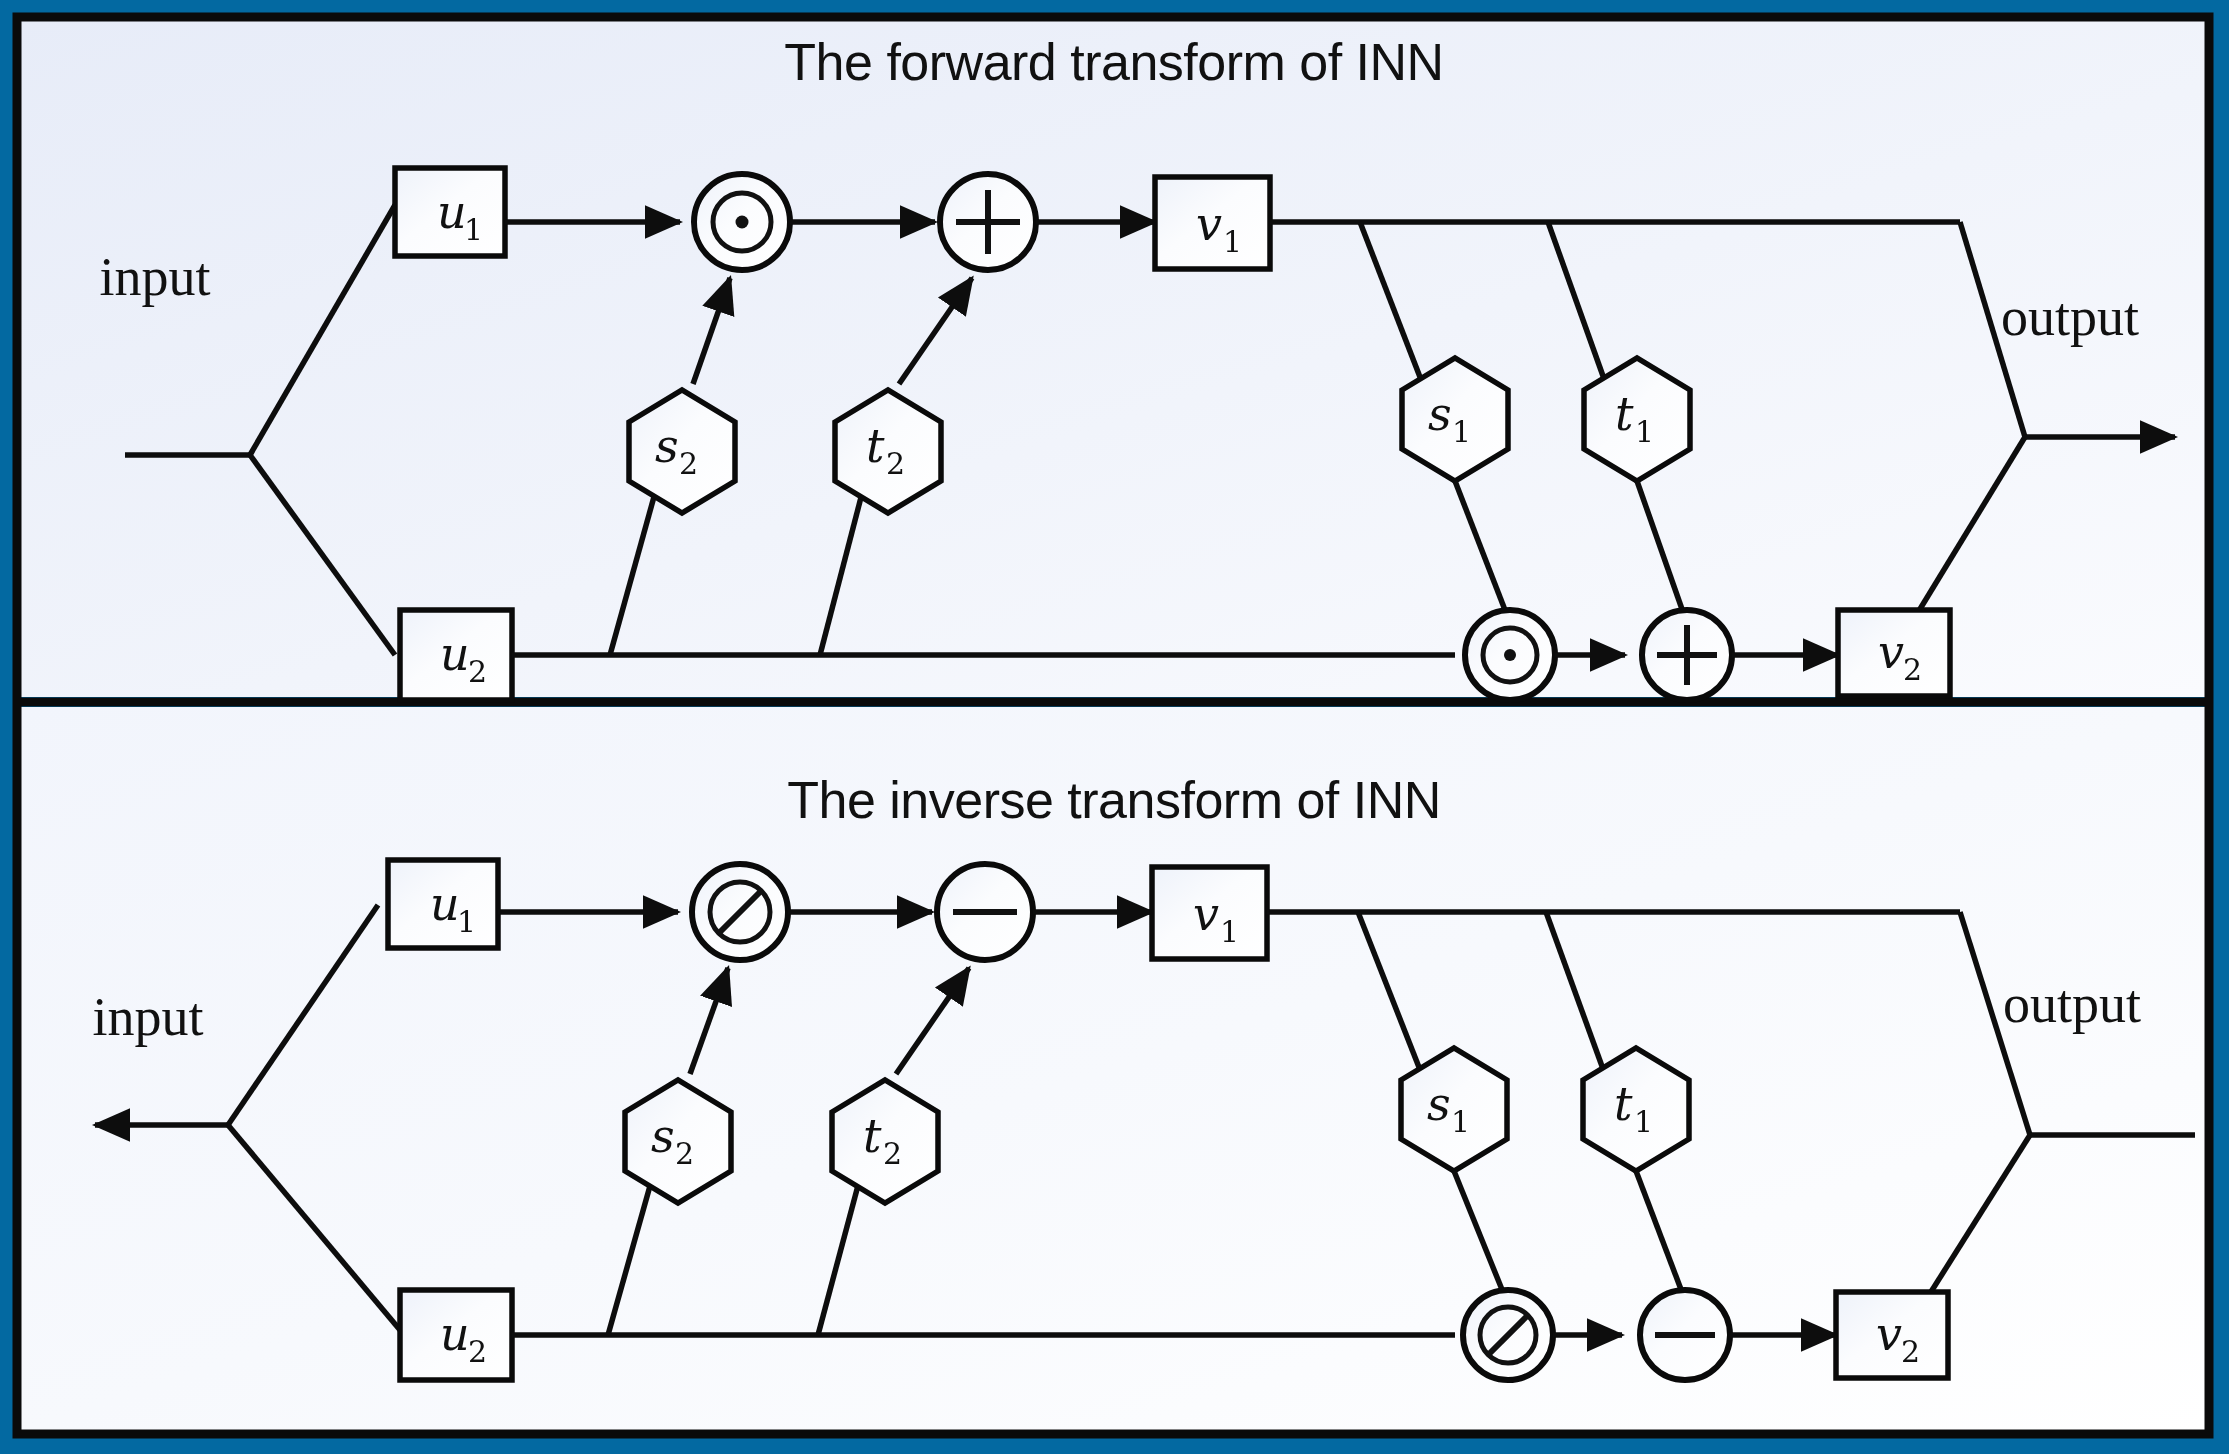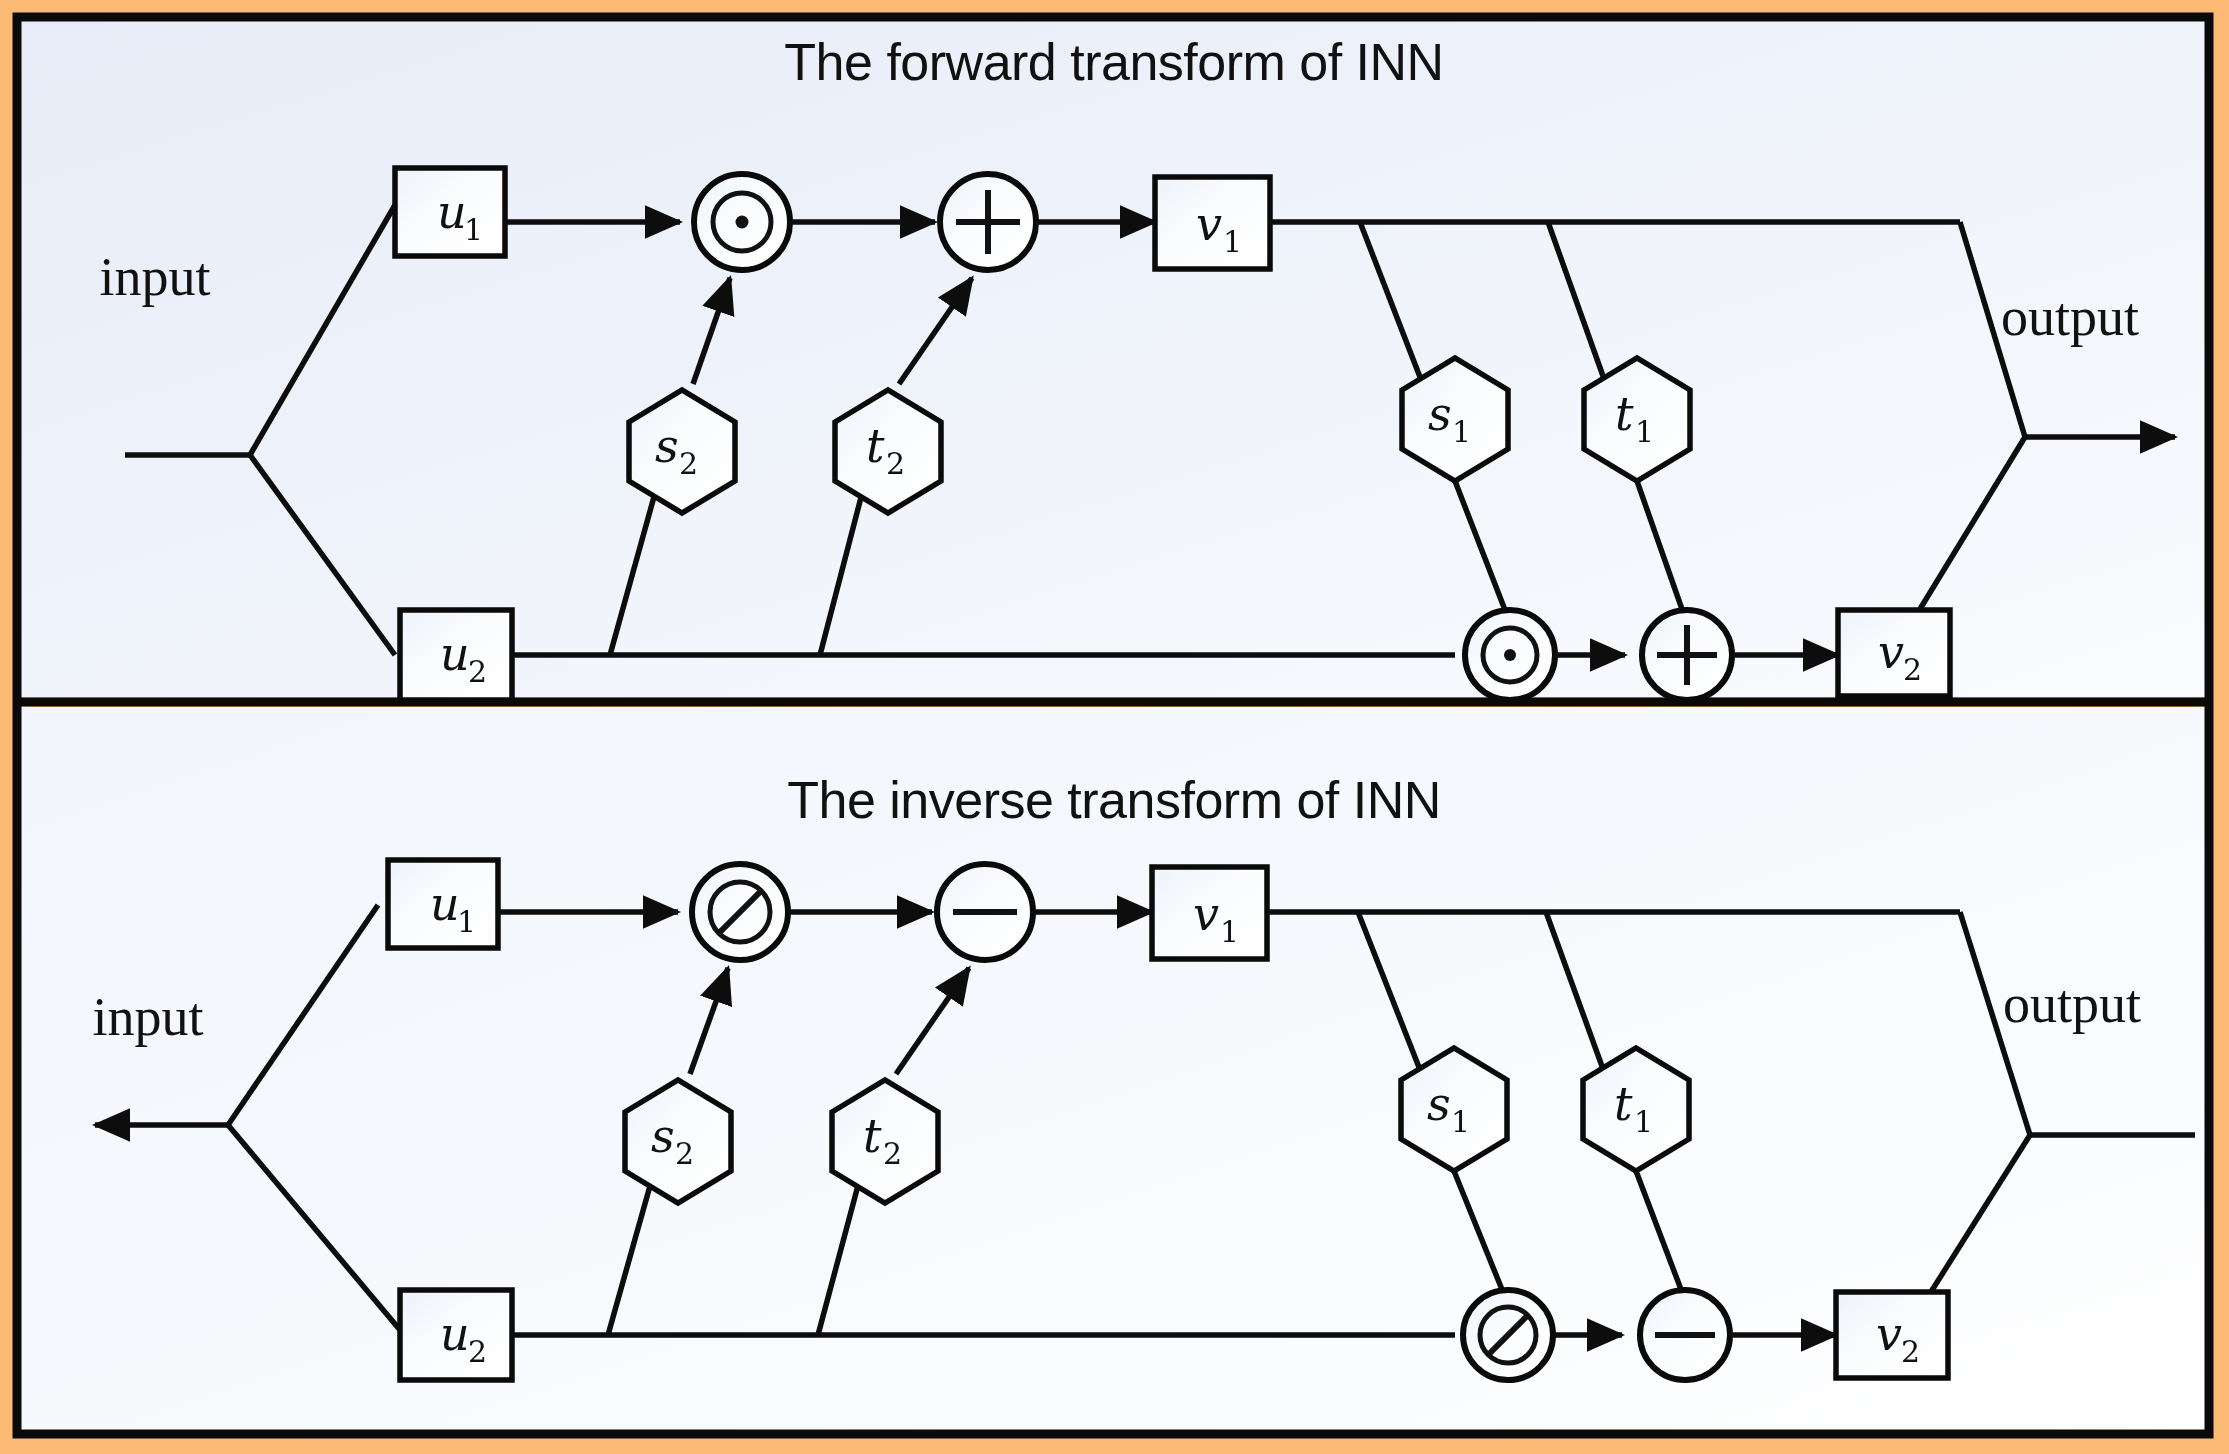--- a/index.html
+++ b/index.html
@@ -1,17 +1,17 @@
 <!DOCTYPE html>
 <html><head>
 <meta charset="utf-8">
 <style>
   html,body{margin:0;padding:0;background:#ffffff;}
   body{width:2229px;height:1454px;font-family:"Liberation Serif",serif;}
-  #stage{position:relative;width:2229px;height:1454px;overflow:hidden;background:#fdba74;}
+  #stage{position:relative;width:2229px;height:1454px;overflow:hidden;background:#0369a1;}
   svg.diagram{position:absolute;left:0;top:0;width:2229px;height:1454px;display:block;}
   .frame-stroke{stroke:#0a0a0a;fill:none;}
   .panel-bg-top{fill:url(#gradTop);}
   .panel-bg-bot{fill:url(#gradBot);}
   .edge{stroke:#0d0d0d;stroke-width:5.5;fill:none;stroke-linecap:butt;stroke-linejoin:miter;}
   .node-box{fill:url(#boxFill);stroke:#0a0a0a;stroke-width:5.5;}
   .node-hex{fill:url(#boxFill);stroke:#0a0a0a;stroke-width:5.5;}
   .node-circle{fill:url(#boxFill);stroke:#0a0a0a;stroke-width:6;}
   .op-inner{fill:none;stroke:#111;stroke-width:5;}
   .op-dot{fill:#111;stroke:none;}

